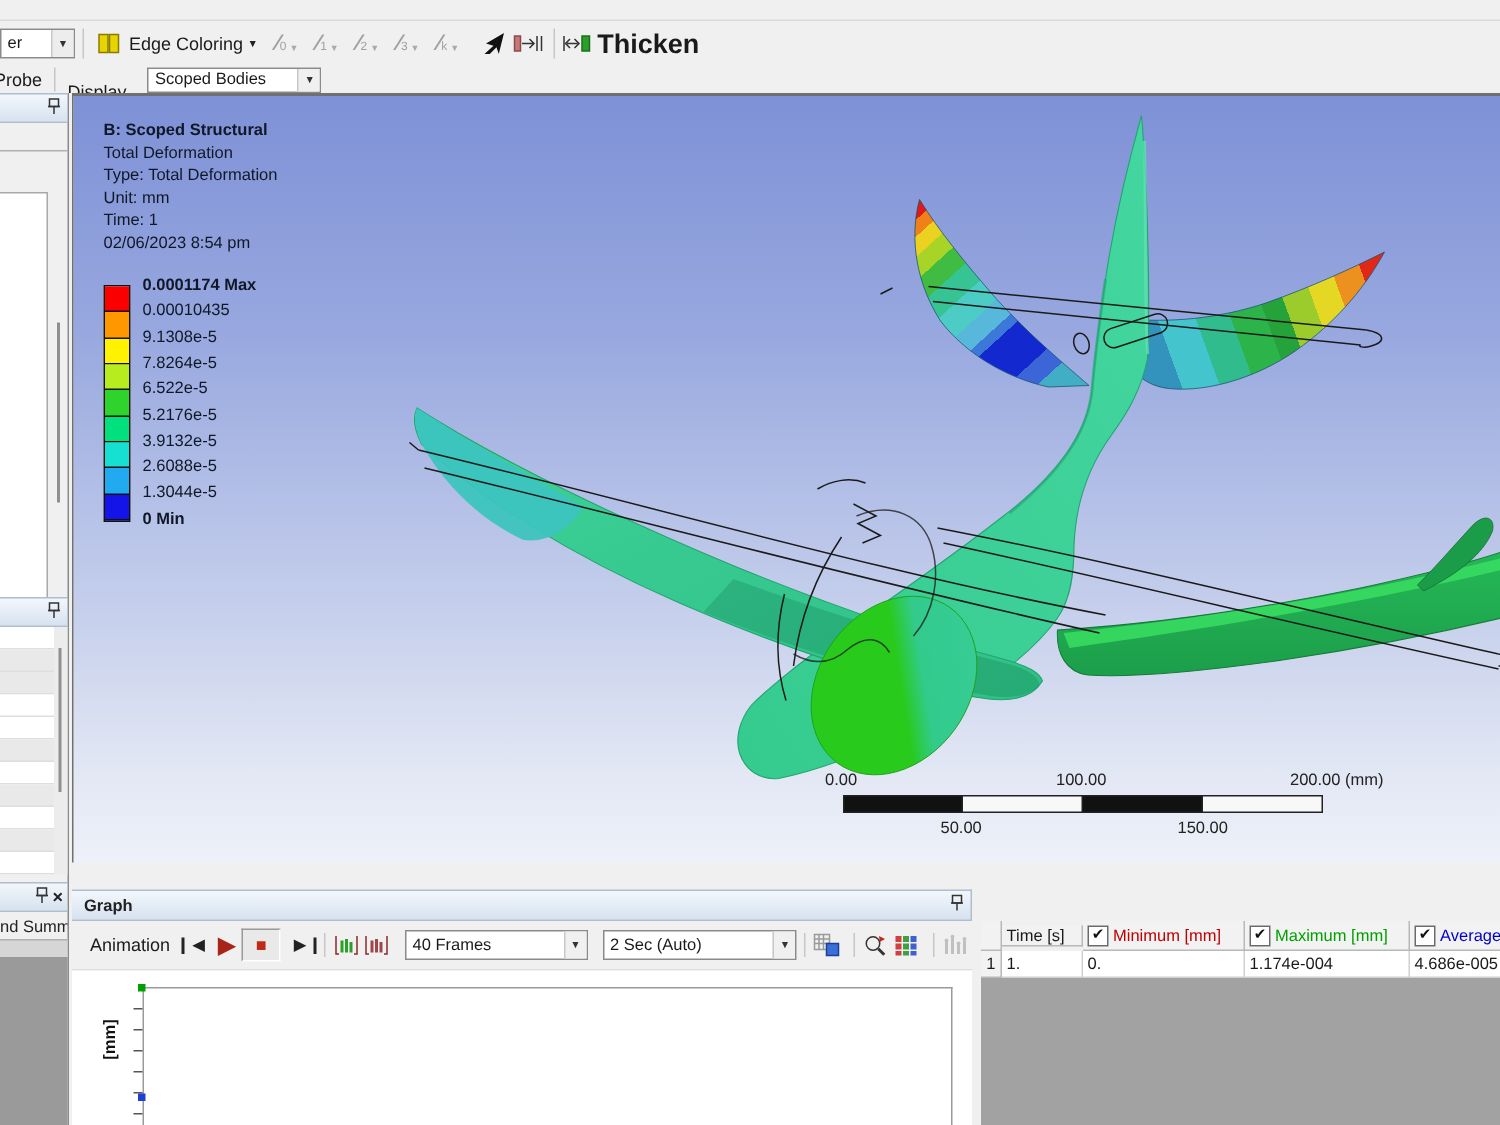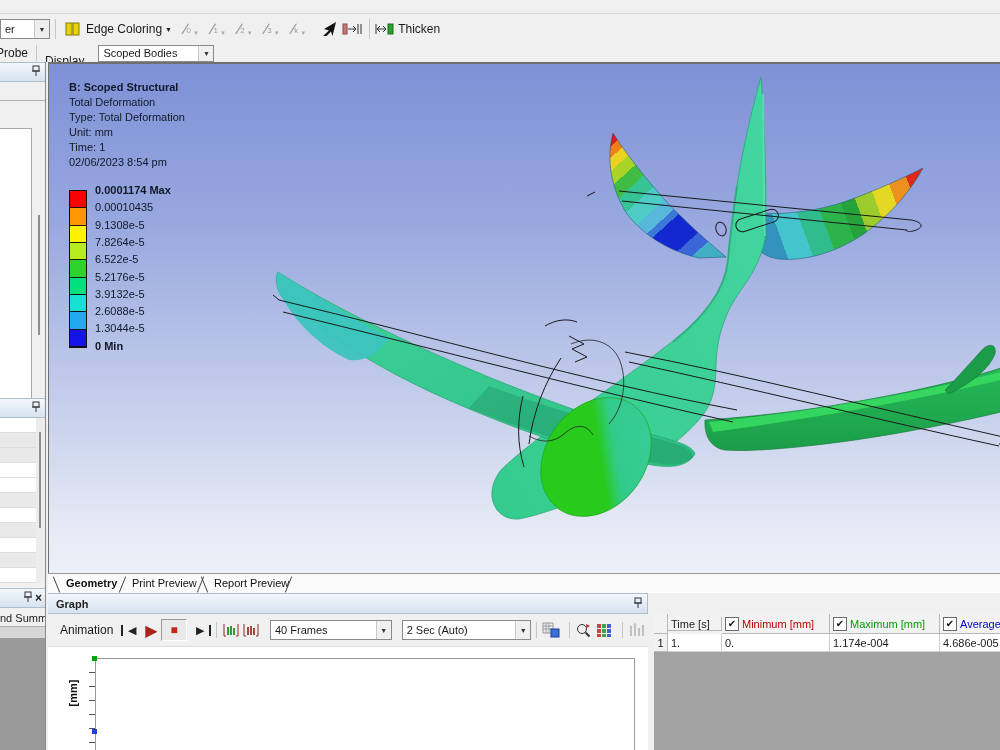--- a/index.html
+++ b/index.html
@@ -109,21 +109,21 @@
     </span>
     <div class="sep"></div>
     <div class="row">
       <span class="icon14" style="width:20px;">
         <svg width="20" height="16">
             <path d="M1 3 v10" stroke="#333"></path>
             <path d="M3 8 h7 M5 5 l-3 3 3 3 M8 5 l3 3 -3 3" stroke="#333" fill="none"></path>
             <rect x="13" y="3" width="5" height="10" fill="#2aa02a" stroke="#1a701a"></rect>
           </svg>
       </span>
-      <span style="margin-left:3px;font-size:12px;">Thicken</span>
+      <span style="margin-left:3px;font-size:18px;font-weight:bold;">Thicken</span>
     </div>
   </div>
 
   <div class="abs row" style="left:0;top:44px;width:1000px;height:18px;background:#f0f0f0;overflow:hidden;">
     <span style="margin-left:-4px;font-size:12px;">Probe</span>
     <div class="sep2" style="margin:0 8px;"></div>
     <span style="font-size:12px;margin-top:16px;">Display</span>
     <div class="combo" style="width:116px;height:17px;margin-left:14px;">
       <span>Scoped Bodies</span>
       <span class="arr" style="background:#f0f0f0;">▼</span>
@@ -322,32 +322,35 @@
           <div class="legend-label" style="top: 51.9px;">7.8264e-5</div>
           <div class="legend-label" style="top: 69.2px;">6.522e-5</div>
           <div class="legend-label" style="top: 86.5px;">5.2176e-5</div>
           <div class="legend-label" style="top: 103.8px;">3.9132e-5</div>
           <div class="legend-label" style="top: 121.1px;">2.6088e-5</div>
           <div class="legend-label" style="top: 138.4px;">1.3044e-5</div>
           <div class="legend-label b" style="top: 155.7px;">0 Min</div>
         </div>
     </div>
 
-  </div>
-
-  <div class="abs" id="tabrow">
-    <div class="tabline" style="left:8px;transform:rotate(-22deg);"></div>
-    <span class="vtab" style="left:18px;font-weight:bold;">Geometry</span>
-    <div class="tabline" style="left:74px;transform:rotate(22deg);"></div>
-    <span class="vtab" style="left:84px;">Print Preview</span>
-    <div class="tabline" style="left:152px;transform:rotate(22deg);"></div>
-    <div class="tabline" style="left:156px;transform:rotate(-22deg);"></div>
-    <span class="vtab" style="left:166px;">Report Preview</span>
-    <div class="tabline" style="left:240px;transform:rotate(22deg);"></div>
-  </div>
+    <div class="abs" style="left:493px;top:450px;width:420px;height:48px;">
+      <div class="rlab" style="left:8px;top:0;">0.00</div>
+      <div class="rlab" style="left:162px;top:0;">100.00</div>
+      <div class="rlab" style="left:318px;top:0;">200.00 (mm)</div>
+      <div class="row" style="position:absolute;left:20px;top:16px;">
+        <div class="rseg" style="width:80px;background:#111;"></div>
+        <div class="rseg" style="width:80px;background:#f8f8f8;border-left:none;"></div>
+        <div class="rseg" style="width:80px;background:#111;border-left:none;"></div>
+        <div class="rseg" style="width:80px;background:#f8f8f8;border-left:none;"></div>
+      </div>
+      <div class="rlab" style="left:85px;top:32px;">50.00</div>
+      <div class="rlab" style="left:243px;top:32px;">150.00</div>
+    </div>
+  </div>
+
 
   <div class="phead abs" style="left:48px;top:593px;width:600px;height:21px;padding-left:8px;font-weight:bold;">
     <span>Graph</span>
     <span class="pin">
       <svg width="10" height="12">
           <rect x="2" y="1" width="6" height="5" fill="none" stroke="#333"></rect>
           <path d="M1 6 h8 M5 6 v5" stroke="#333" fill="none"></path>
         </svg>
     </span>
   </div>

